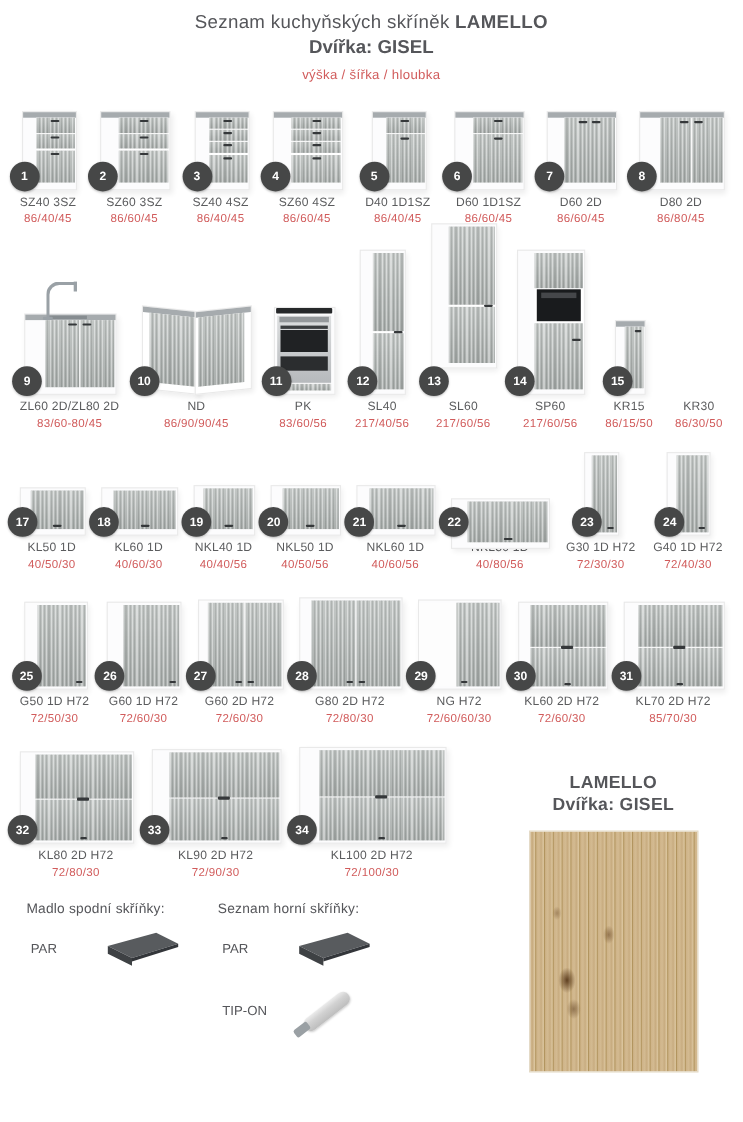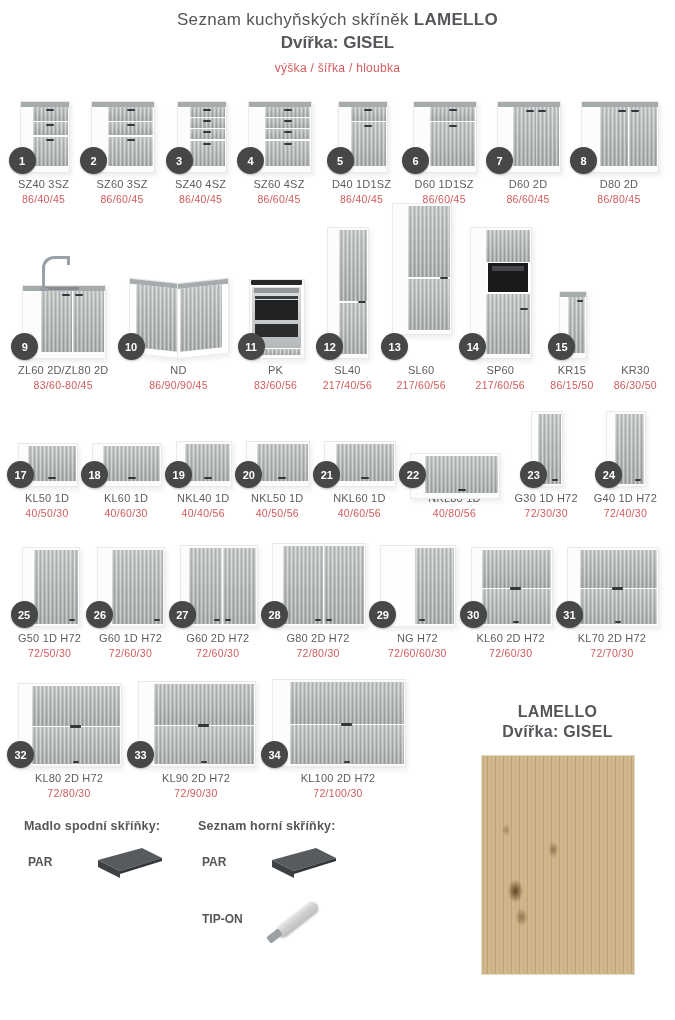--- a/index.html
+++ b/index.html
@@ -28,21 +28,21 @@
   .hd{position:absolute;width:8px;height:2px;background:#35383a;border-radius:1px;display:block;}
   .wing{position:absolute;top:0;background:#fff;border:1px solid #e9e9e9;box-shadow:2px 3px 5px rgba(0,0,0,.07);}
   .badge{position:absolute;left:-11px;bottom:-3px;width:27px;height:27px;border-radius:50%;background:#464747;color:#fff;font-size:11px;font-weight:bold;display:flex;align-items:center;justify-content:center;z-index:3;box-shadow:0 1px 2px rgba(0,0,0,.25);}
   .cname{font-size:11px;color:#5b5c5e;margin-top:7px;white-space:nowrap;letter-spacing:.2px;}
   .cdims{font-size:10.5px;color:#d15b5b;margin-top:3px;letter-spacing:.3px;}
   .faucet{position:absolute;width:24px;height:30px;border-left:3px solid #9aa1a6;border-top:3px solid #9aa1a6;border-top-left-radius:12px;z-index:2;}
   .fspout{position:absolute;right:-1px;top:-3px;width:3px;height:9px;background:#9aa1a6;}
   .fbase{position:absolute;left:-6px;bottom:-2px;width:9px;height:3px;background:#9aa1a6;border-radius:1px;}
   .bottom{display:flex;margin-top:16px;padding:0 18px;}
   .bottom-left{width:440px;}
-  .handles{display:flex;gap:34px;margin-top:20px;padding-left:6px;font-weight:bold;}
+  .handles{display:flex;gap:34px;margin-top:20px;padding-left:6px;}
   .hcol{display:flex;flex-direction:column;}
   .hhead{font-size:12.5px;color:#55565a;letter-spacing:.2px;}
   .hitem{display:flex;align-items:center;gap:16px;margin-top:12px;padding-left:4px;}
   .hlabel{font-size:12px;color:#55565a;min-width:46px;}
   .tip{position:relative;width:64px;height:56px;}
   .tip .rod{position:absolute;left:8px;top:22px;width:50px;height:13px;border-radius:7px;background:linear-gradient(180deg,#ececec,#d2d2d2 40%,#bdbdbd);transform:rotate(-38deg);box-shadow:0 1px 2px rgba(0,0,0,.2);}
   .tip .tipend{position:absolute;left:3px;top:41px;width:15px;height:8px;border-radius:2px;background:#9aa0a4;transform:rotate(-38deg);}
   .panel{flex:1;text-align:center;padding-top:28px;}
   .pbrand,.psub{font-size:16px;font-weight:bold;color:#55565a;letter-spacing:.3px;}
   .psub{margin-top:2px;}
@@ -652,21 +652,21 @@
                 <div class="lam" style="top:0;left:0;right:0;height:51%"></div>
                 <div class="lam" style="top:53%;left:0;right:0;bottom:0"></div>
                 <i class="hd" style="top:50.5%;left:50%;width:11px;height:3px;margin-left:-6px"></i>
                 <i class="hd" style="bottom:1px;left:50%;margin-left:-3px;width:6px"></i>
               </div>
             </span>
         <span class="badge">31</span>
       </span>
     </div>
     <div class="cname">KL70 2D H72</div>
-    <div class="cdims">72/70/30</div>
+    <div class="cdims">85/70/30</div>
   </div>
     </div>
 
   <div class="bottom">
     <div class="bottom-left">
       <div class="row r5">
           <div class="card">
     <div class="imgbox">
       <span class="cabwrap" style="width:102px;height:82px">
 

